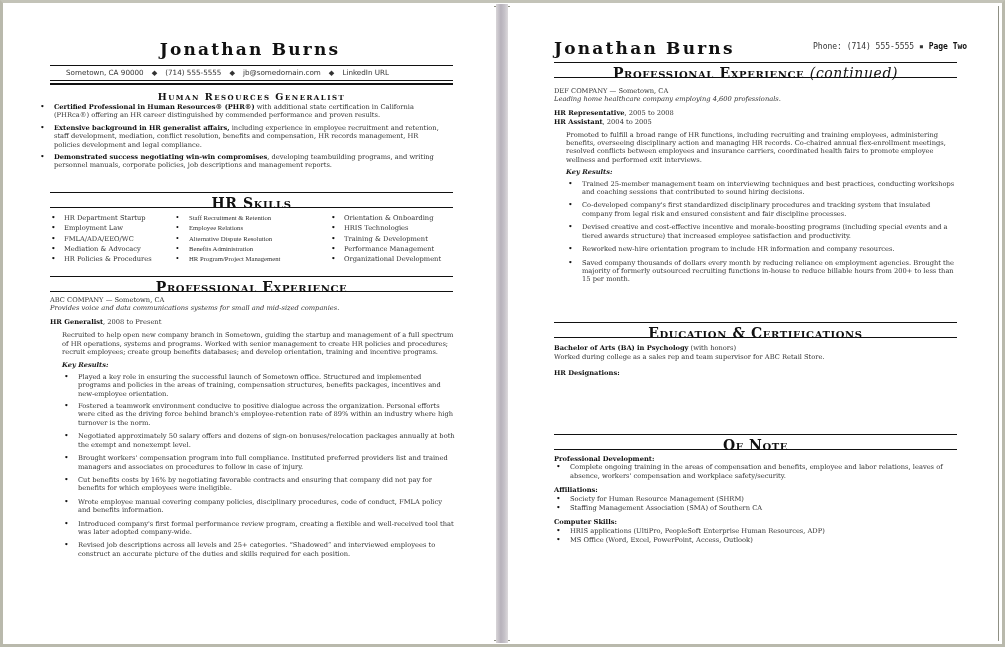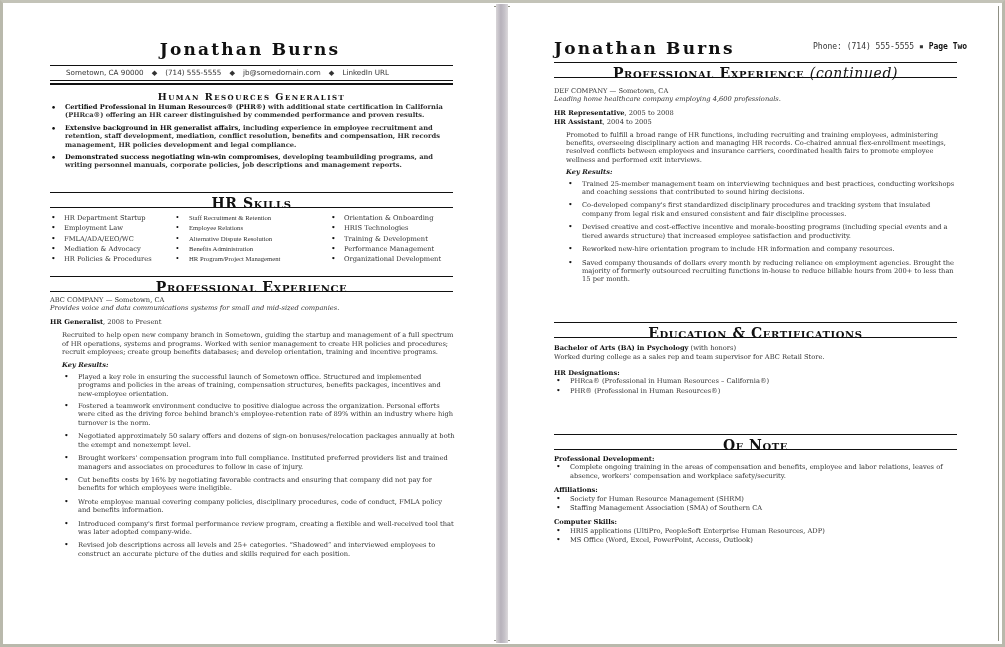--- a/index.html
+++ b/index.html
@@ -58,21 +58,21 @@
   <div class="name">Jonathan Burns</div>
   <div class="rule" style="top:59px;height:1px;"></div>
   <div class="contact">
     <span>Sometown, CA 90000</span><span>◆</span><span>(714) 555-5555</span><span>◆</span><span>jb@somedomain.com</span><span>◆</span><span>LinkedIn URL</span>
   </div>
   <div class="rule" style="top:74px;height:1px;"></div>
   <div class="rule" style="top:77px;height:2px;"></div>
 
   <div class="section-title big" style="top:85px;text-align:center;">Human Resources Generalist</div>
 
-  <div class="txt" style="top:97px;left:43px;width:405px;font-weight:bold;">
+  <div class="txt" style="top:97px;left:32px;width:405px;">
     <ul class="b">
       <li><b>Certified Professional in Human Resources® (PHR®)</b><span> with additional state certification in California (PHRca®) offering an HR career distinguished by commended performance and proven results.</span></li>
       <li><b>Extensive background in HR generalist affairs,</b><span> including experience in employee recruitment and retention, staff development, mediation, conflict resolution, benefits and compensation, HR records management, HR policies development and legal compliance.</span></li>
       <li><b>Demonstrated success negotiating win-win compromises</b><span>, developing teambuilding programs, and writing personnel manuals, corporate policies, job descriptions and management reports.</span></li>
     </ul>
   </div>
 
   <div class="rule" style="top:186px;height:1px;"></div>
   <div class="section-title" style="top:189px;">HR Skills</div>
   <div class="rule" style="top:201px;height:1px;"></div>
@@ -153,24 +153,20 @@
   </div>
 
   <div class="rule" style="top:316px;height:1px;"></div>
   <div class="section-title" style="top:319px;">Education &amp; Certifications</div>
   <div class="rule" style="top:331px;height:1px;"></div>
 
   <div class="txt" style="top:337px;left:44px;width:405px;">
     <div style="margin-top:1px;"><b>Bachelor of Arts (BA) in Psychology</b><span> (with honors)</span></div>
     <div style="margin-top:1px;">Worked during college as a sales rep and team supervisor for ABC Retail Store.</div>
     <div style="margin-top:7px;"><b>HR Designations:</b></div>
-    <ul class="b tight">
-      <li>PHRca® (Professional in Human Resources – California®)</li>
-      <li>PHR® (Professional in Human Resources®)</li>
-    </ul>
   </div>
 
   <div class="rule" style="top:428px;height:1px;"></div>
   <div class="section-title" style="top:431px;">Of Note</div>
   <div class="rule" style="top:443px;height:1px;"></div>
 
   <div class="txt" style="top:449px;left:44px;width:405px;">
     <div><b>Professional Development:</b></div>
     <ul class="b tight">
       <li>Complete ongoing training in the areas of compensation and benefits, employee and labor relations, leaves of absence, workers' compensation and workplace safety/security.</li>

